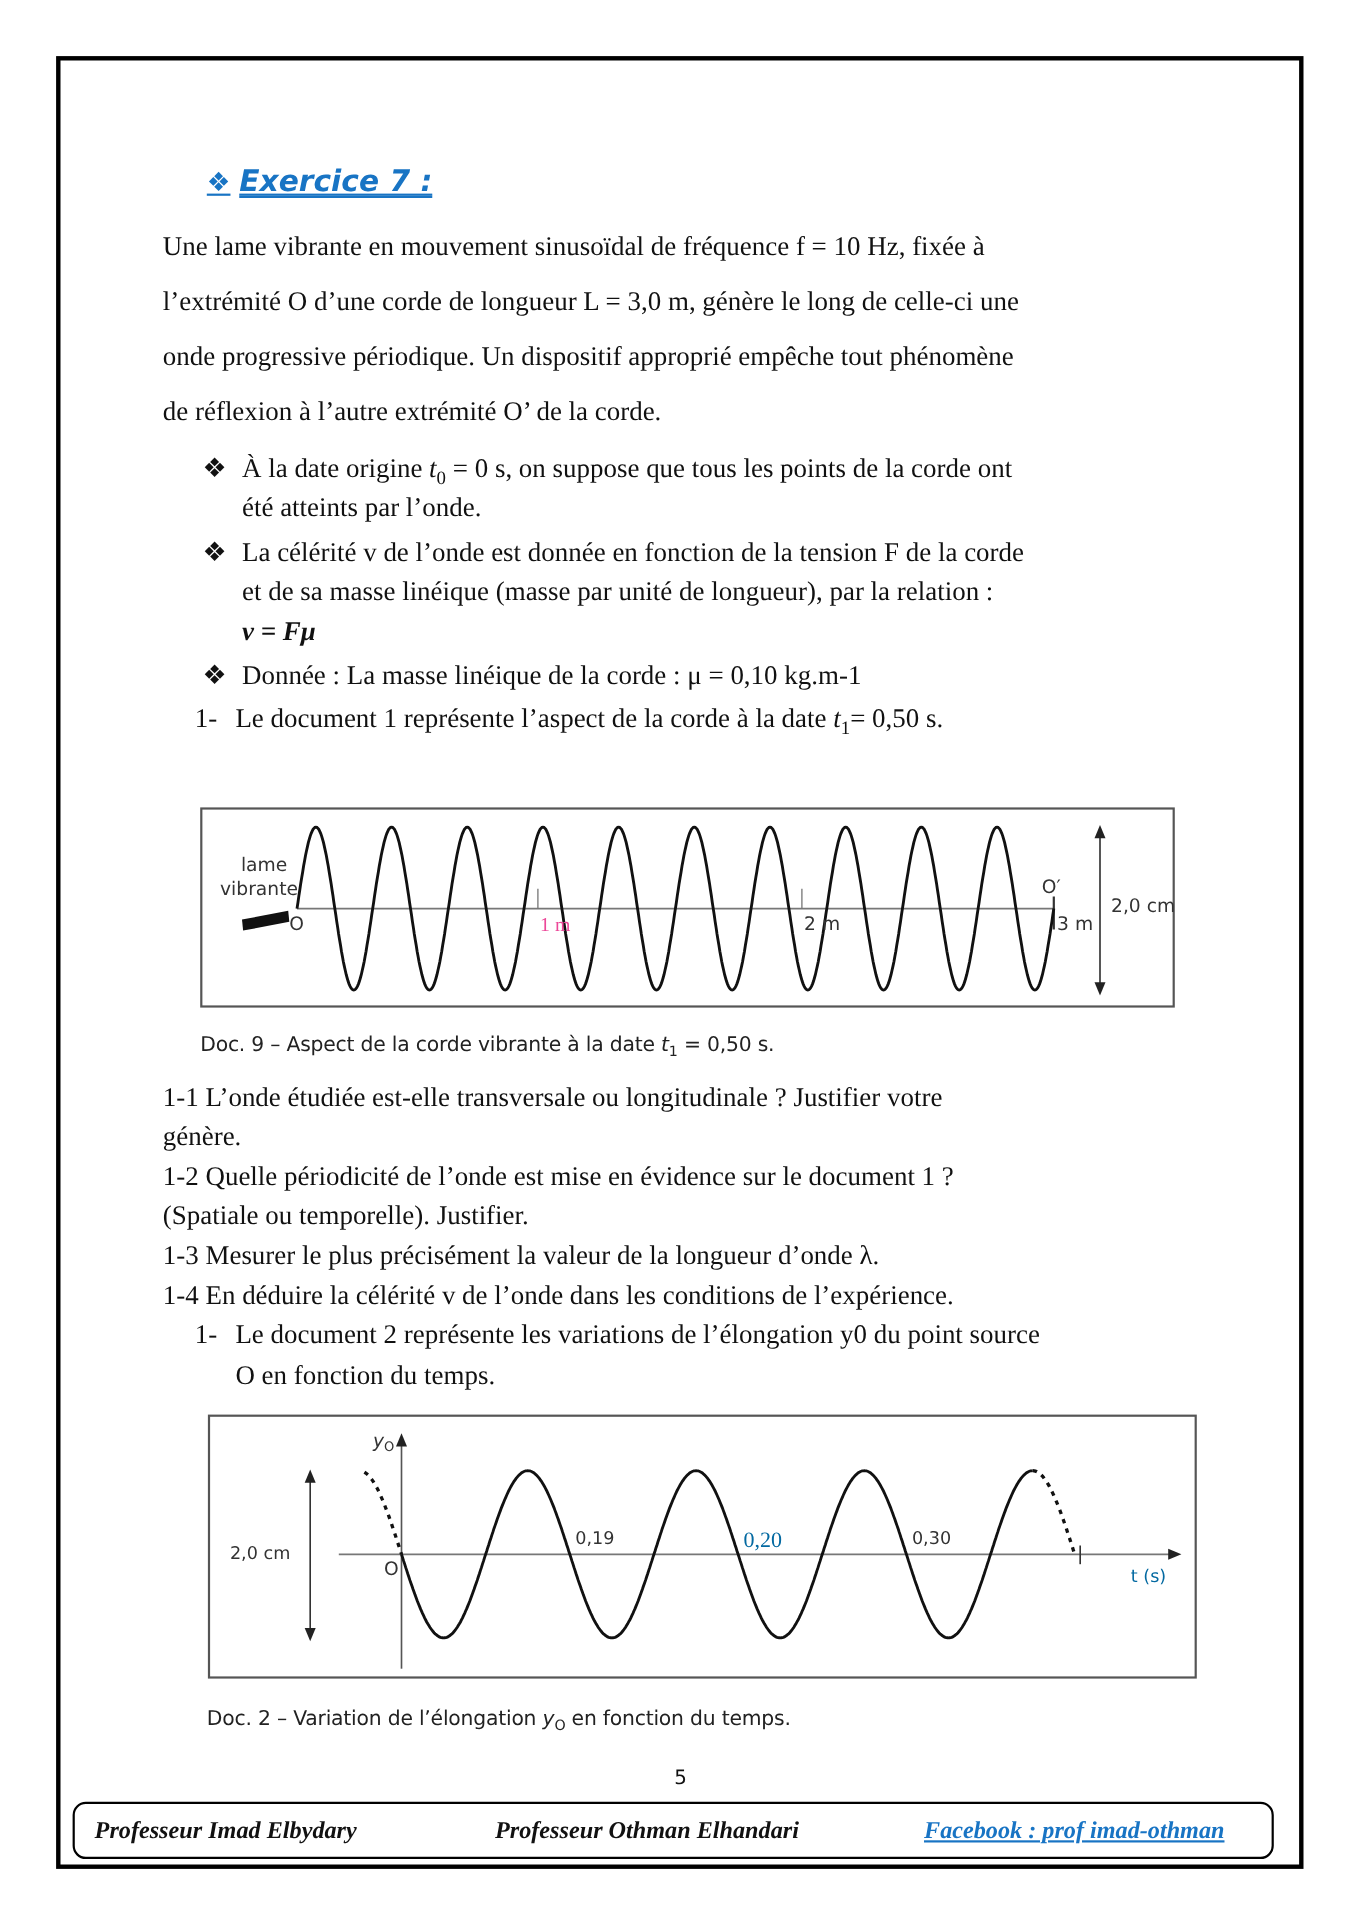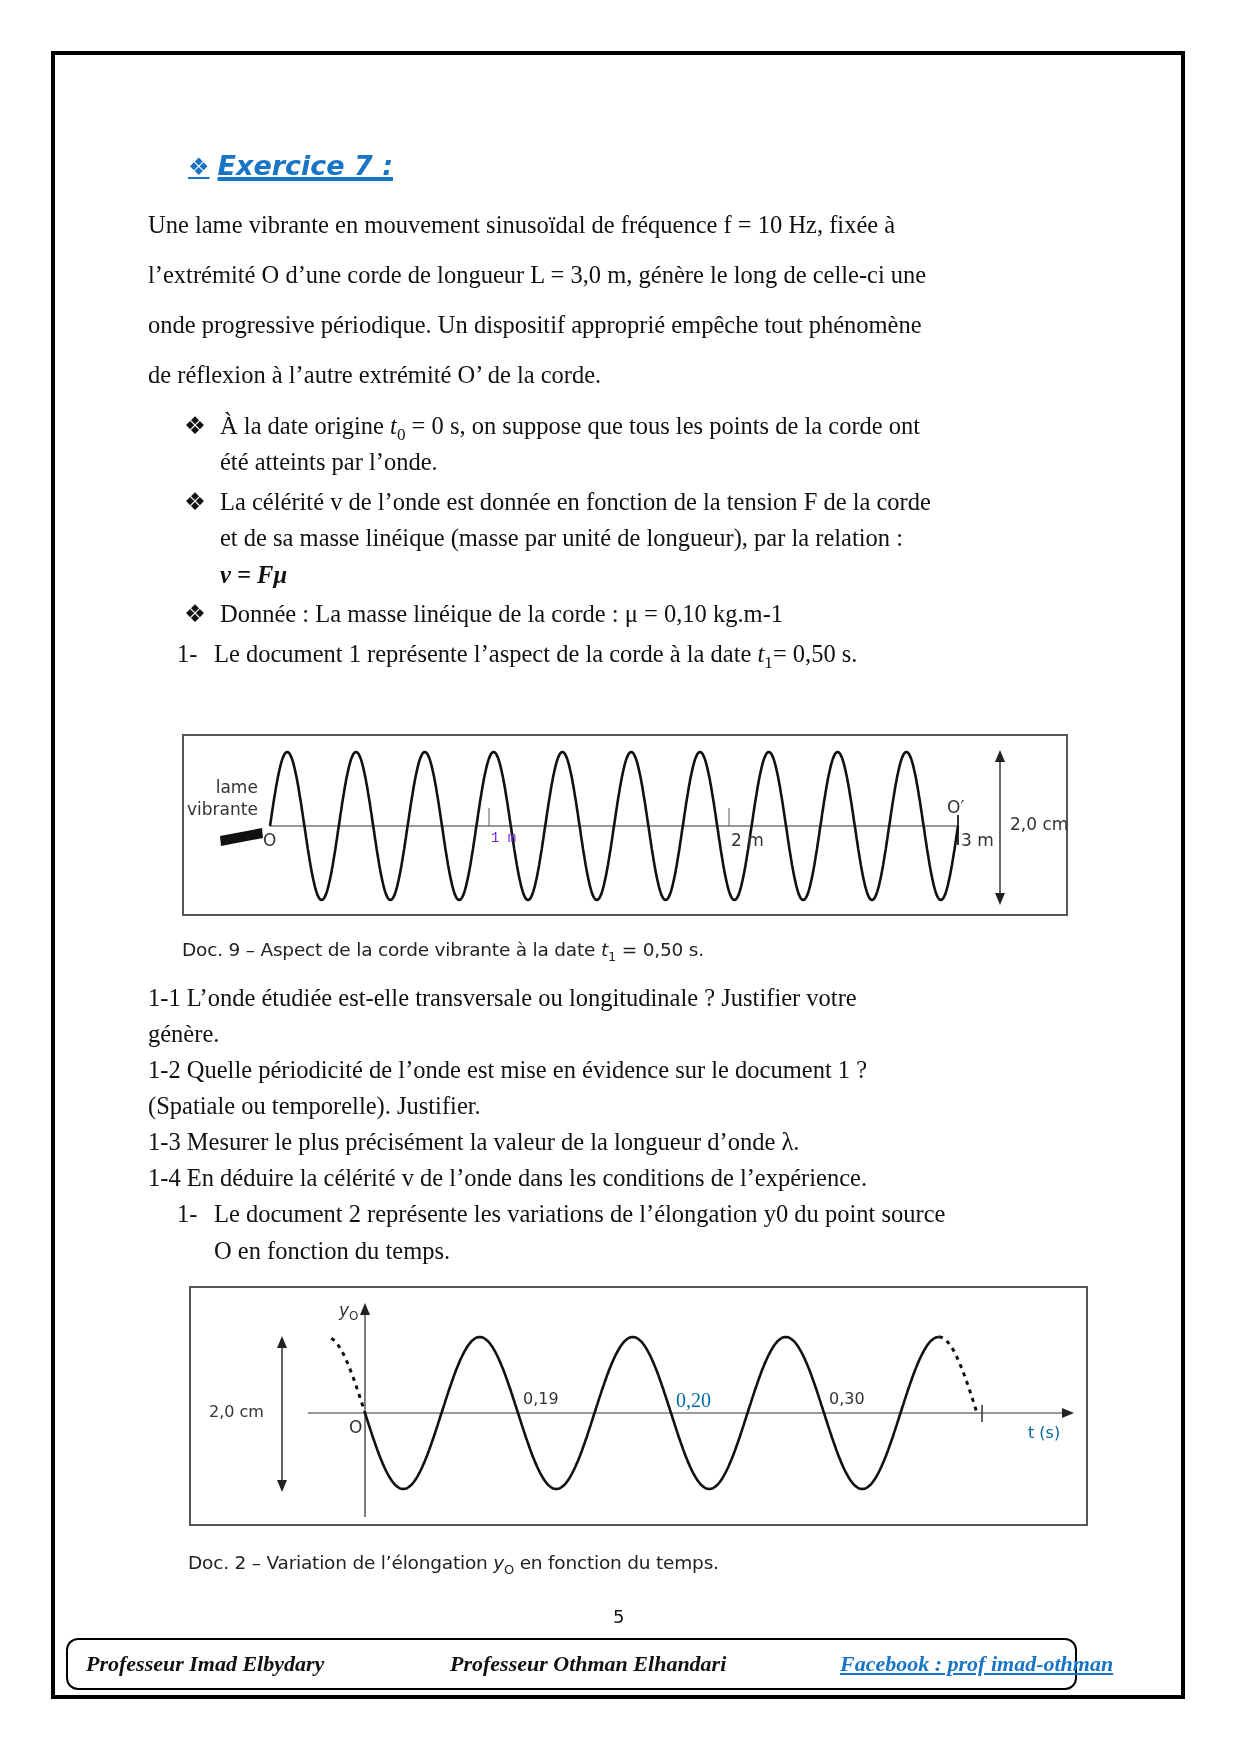--- a/index.html
+++ b/index.html
@@ -10,21 +10,21 @@
   .heading .lbl{text-decoration:underline;text-decoration-thickness:2px;text-underline-offset:4px;margin-left:8px;}
   .heading .diamond{font-style:normal;font-size:24px;}
   .para{font-size:24.5px;left:148px;}
   .bul{font-size:24.5px;}
   .bul .sym{display:inline-block;width:36px;}
   sub{font-size:70%;}
   .it{font-style:italic;}
   .cap{font-family:"DejaVu Sans","Liberation Sans",sans-serif;font-size:18.5px;color:#222;letter-spacing:-0.2px;}
   .fig{position:absolute;}
   .figtxt{font-family:"DejaVu Sans","Liberation Sans",sans-serif;font-size:16px;fill:#333;}
-  .footer{position:absolute;left:66px;top:1638px;width:1011px;height:52px;border:2.5px solid #000;border-radius:12px;box-sizing:border-box;}
+  .footer{position:absolute;left:66px;top:1638px;width:1092px;height:52px;border:2.5px solid #000;border-radius:12px;box-sizing:border-box;}
   .ft{position:absolute;top:11px;font-family:"Liberation Serif","DejaVu Serif",serif;font-weight:bold;font-style:italic;font-size:22px;white-space:nowrap;}
   .ft.link{color:#1874c4;text-decoration:underline;text-align:center;}
   .pagenum{font-family:"DejaVu Sans","Liberation Sans",sans-serif;font-size:18px;left:613px;top:1606px;}
 </style>
 </head>
 <body>
 
 <div class="frame"></div>
 
 <div class="abs heading">
@@ -60,26 +60,26 @@
   <line x1="270" y1="826" x2="958" y2="826" stroke="#777" stroke-width="1.5"></line>
   <line x1="489" y1="808" x2="489" y2="826" stroke="#777" stroke-width="1.2"></line>
   <line x1="729" y1="808" x2="729" y2="826" stroke="#777" stroke-width="1.2"></line>
   <line x1="958" y1="815" x2="958" y2="845" stroke="#333" stroke-width="2"></line>
   <polygon points="220,836 262,828 263,838 221,846" fill="#111"></polygon>
   <path id="doc1-wave" d="M270.0,826.0L270.9,820.2L271.7,814.4L272.6,808.7L273.4,803.1L274.3,797.7L275.2,792.4L276.0,787.3L276.9,782.5L277.7,777.9L278.6,773.7L279.5,769.7L280.3,766.1L281.2,762.9L282.0,760.1L282.9,757.6L283.8,755.6L284.6,754.0L285.5,752.9L286.3,752.2L287.2,752.0L288.1,752.2L288.9,752.9L289.8,754.0L290.6,755.6L291.5,757.6L292.4,760.1L293.2,762.9L294.1,766.1L294.9,769.7L295.8,773.7L296.7,777.9L297.5,782.5L298.4,787.3L299.2,792.4L300.1,797.7L301.0,803.1L301.8,808.7L302.7,814.4L303.5,820.2L304.4,826.0L305.3,831.8L306.1,837.6L307.0,843.3L307.8,848.9L308.7,854.3L309.6,859.6L310.4,864.7L311.3,869.5L312.1,874.1L313.0,878.3L313.9,882.3L314.7,885.9L315.6,889.1L316.4,891.9L317.3,894.4L318.2,896.4L319.0,898.0L319.9,899.1L320.7,899.8L321.6,900.0L322.5,899.8L323.3,899.1L324.2,898.0L325.0,896.4L325.9,894.4L326.8,891.9L327.6,889.1L328.5,885.9L329.3,882.3L330.2,878.3L331.1,874.1L331.9,869.5L332.8,864.7L333.6,859.6L334.5,854.3L335.4,848.9L336.2,843.3L337.1,837.6L337.9,831.8L338.8,826.0L339.7,820.2L340.5,814.4L341.4,808.7L342.2,803.1L343.1,797.7L344.0,792.4L344.8,787.3L345.7,782.5L346.5,777.9L347.4,773.7L348.3,769.7L349.1,766.1L350.0,762.9L350.8,760.1L351.7,757.6L352.6,755.6L353.4,754.0L354.3,752.9L355.1,752.2L356.0,752.0L356.9,752.2L357.7,752.9L358.6,754.0L359.4,755.6L360.3,757.6L361.2,760.1L362.0,762.9L362.9,766.1L363.7,769.7L364.6,773.7L365.5,777.9L366.3,782.5L367.2,787.3L368.0,792.4L368.9,797.7L369.8,803.1L370.6,808.7L371.5,814.4L372.3,820.2L373.2,826.0L374.1,831.8L374.9,837.6L375.8,843.3L376.6,848.9L377.5,854.3L378.4,859.6L379.2,864.7L380.1,869.5L380.9,874.1L381.8,878.3L382.7,882.3L383.5,885.9L384.4,889.1L385.2,891.9L386.1,894.4L387.0,896.4L387.8,898.0L388.7,899.1L389.5,899.8L390.4,900.0L391.3,899.8L392.1,899.1L393.0,898.0L393.8,896.4L394.7,894.4L395.6,891.9L396.4,889.1L397.3,885.9L398.1,882.3L399.0,878.3L399.9,874.1L400.7,869.5L401.6,864.7L402.4,859.6L403.3,854.3L404.2,848.9L405.0,843.3L405.9,837.6L406.7,831.8L407.6,826.0L408.5,820.2L409.3,814.4L410.2,808.7L411.0,803.1L411.9,797.7L412.8,792.4L413.6,787.3L414.5,782.5L415.3,777.9L416.2,773.7L417.1,769.7L417.9,766.1L418.8,762.9L419.6,760.1L420.5,757.6L421.4,755.6L422.2,754.0L423.1,752.9L423.9,752.2L424.8,752.0L425.7,752.2L426.5,752.9L427.4,754.0L428.2,755.6L429.1,757.6L430.0,760.1L430.8,762.9L431.7,766.1L432.5,769.7L433.4,773.7L434.3,777.9L435.1,782.5L436.0,787.3L436.8,792.4L437.7,797.7L438.6,803.1L439.4,808.7L440.3,814.4L441.1,820.2L442.0,826.0L442.9,831.8L443.7,837.6L444.6,843.3L445.4,848.9L446.3,854.3L447.2,859.6L448.0,864.7L448.9,869.5L449.7,874.1L450.6,878.3L451.5,882.3L452.3,885.9L453.2,889.1L454.0,891.9L454.9,894.4L455.8,896.4L456.6,898.0L457.5,899.1L458.3,899.8L459.2,900.0L460.1,899.8L460.9,899.1L461.8,898.0L462.6,896.4L463.5,894.4L464.4,891.9L465.2,889.1L466.1,885.9L466.9,882.3L467.8,878.3L468.7,874.1L469.5,869.5L470.4,864.7L471.2,859.6L472.1,854.3L473.0,848.9L473.8,843.3L474.7,837.6L475.5,831.8L476.4,826.0L477.3,820.2L478.1,814.4L479.0,808.7L479.8,803.1L480.7,797.7L481.6,792.4L482.4,787.3L483.3,782.5L484.1,777.9L485.0,773.7L485.9,769.7L486.7,766.1L487.6,762.9L488.4,760.1L489.3,757.6L490.2,755.6L491.0,754.0L491.9,752.9L492.7,752.2L493.6,752.0L494.5,752.2L495.3,752.9L496.2,754.0L497.0,755.6L497.9,757.6L498.8,760.1L499.6,762.9L500.5,766.1L501.3,769.7L502.2,773.7L503.1,777.9L503.9,782.5L504.8,787.3L505.6,792.4L506.5,797.7L507.4,803.1L508.2,808.7L509.1,814.4L509.9,820.2L510.8,826.0L511.7,831.8L512.5,837.6L513.4,843.3L514.2,848.9L515.1,854.3L516.0,859.6L516.8,864.7L517.7,869.5L518.5,874.1L519.4,878.3L520.3,882.3L521.1,885.9L522.0,889.1L522.8,891.9L523.7,894.4L524.6,896.4L525.4,898.0L526.3,899.1L527.1,899.8L528.0,900.0L528.9,899.8L529.7,899.1L530.6,898.0L531.4,896.4L532.3,894.4L533.2,891.9L534.0,889.1L534.9,885.9L535.7,882.3L536.6,878.3L537.5,874.1L538.3,869.5L539.2,864.7L540.0,859.6L540.9,854.3L541.8,848.9L542.6,843.3L543.5,837.6L544.3,831.8L545.2,826.0L546.1,820.2L546.9,814.4L547.8,808.7L548.6,803.1L549.5,797.7L550.4,792.4L551.2,787.3L552.1,782.5L552.9,777.9L553.8,773.7L554.7,769.7L555.5,766.1L556.4,762.9L557.2,760.1L558.1,757.6L559.0,755.6L559.8,754.0L560.7,752.9L561.5,752.2L562.4,752.0L563.3,752.2L564.1,752.9L565.0,754.0L565.8,755.6L566.7,757.6L567.6,760.1L568.4,762.9L569.3,766.1L570.1,769.7L571.0,773.7L571.9,777.9L572.7,782.5L573.6,787.3L574.4,792.4L575.3,797.7L576.2,803.1L577.0,808.7L577.9,814.4L578.7,820.2L579.6,826.0L580.5,831.8L581.3,837.6L582.2,843.3L583.0,848.9L583.9,854.3L584.8,859.6L585.6,864.7L586.5,869.5L587.3,874.1L588.2,878.3L589.1,882.3L589.9,885.9L590.8,889.1L591.6,891.9L592.5,894.4L593.4,896.4L594.2,898.0L595.1,899.1L595.9,899.8L596.8,900.0L597.7,899.8L598.5,899.1L599.4,898.0L600.2,896.4L601.1,894.4L602.0,891.9L602.8,889.1L603.7,885.9L604.5,882.3L605.4,878.3L606.3,874.1L607.1,869.5L608.0,864.7L608.8,859.6L609.7,854.3L610.6,848.9L611.4,843.3L612.3,837.6L613.1,831.8L614.0,826.0L614.9,820.2L615.7,814.4L616.6,808.7L617.4,803.1L618.3,797.7L619.2,792.4L620.0,787.3L620.9,782.5L621.7,777.9L622.6,773.7L623.5,769.7L624.3,766.1L625.2,762.9L626.0,760.1L626.9,757.6L627.8,755.6L628.6,754.0L629.5,752.9L630.3,752.2L631.2,752.0L632.1,752.2L632.9,752.9L633.8,754.0L634.6,755.6L635.5,757.6L636.4,760.1L637.2,762.9L638.1,766.1L638.9,769.7L639.8,773.7L640.7,777.9L641.5,782.5L642.4,787.3L643.2,792.4L644.1,797.7L645.0,803.1L645.8,808.7L646.7,814.4L647.5,820.2L648.4,826.0L649.3,831.8L650.1,837.6L651.0,843.3L651.8,848.9L652.7,854.3L653.6,859.6L654.4,864.7L655.3,869.5L656.1,874.1L657.0,878.3L657.9,882.3L658.7,885.9L659.6,889.1L660.4,891.9L661.3,894.4L662.2,896.4L663.0,898.0L663.9,899.1L664.7,899.8L665.6,900.0L666.5,899.8L667.3,899.1L668.2,898.0L669.0,896.4L669.9,894.4L670.8,891.9L671.6,889.1L672.5,885.9L673.3,882.3L674.2,878.3L675.1,874.1L675.9,869.5L676.8,864.7L677.6,859.6L678.5,854.3L679.4,848.9L680.2,843.3L681.1,837.6L681.9,831.8L682.8,826.0L683.7,820.2L684.5,814.4L685.4,808.7L686.2,803.1L687.1,797.7L688.0,792.4L688.8,787.3L689.7,782.5L690.5,777.9L691.4,773.7L692.3,769.7L693.1,766.1L694.0,762.9L694.8,760.1L695.7,757.6L696.6,755.6L697.4,754.0L698.3,752.9L699.1,752.2L700.0,752.0L700.9,752.2L701.7,752.9L702.6,754.0L703.4,755.6L704.3,757.6L705.2,760.1L706.0,762.9L706.9,766.1L707.7,769.7L708.6,773.7L709.5,777.9L710.3,782.5L711.2,787.3L712.0,792.4L712.9,797.7L713.8,803.1L714.6,808.7L715.5,814.4L716.3,820.2L717.2,826.0L718.1,831.8L718.9,837.6L719.8,843.3L720.6,848.9L721.5,854.3L722.4,859.6L723.2,864.7L724.1,869.5L724.9,874.1L725.8,878.3L726.7,882.3L727.5,885.9L728.4,889.1L729.2,891.9L730.1,894.4L731.0,896.4L731.8,898.0L732.7,899.1L733.5,899.8L734.4,900.0L735.3,899.8L736.1,899.1L737.0,898.0L737.8,896.4L738.7,894.4L739.6,891.9L740.4,889.1L741.3,885.9L742.1,882.3L743.0,878.3L743.9,874.1L744.7,869.5L745.6,864.7L746.4,859.6L747.3,854.3L748.2,848.9L749.0,843.3L749.9,837.6L750.7,831.8L751.6,826.0L752.5,820.2L753.3,814.4L754.2,808.7L755.0,803.1L755.9,797.7L756.8,792.4L757.6,787.3L758.5,782.5L759.3,777.9L760.2,773.7L761.1,769.7L761.9,766.1L762.8,762.9L763.6,760.1L764.5,757.6L765.4,755.6L766.2,754.0L767.1,752.9L767.9,752.2L768.8,752.0L769.7,752.2L770.5,752.9L771.4,754.0L772.2,755.6L773.1,757.6L774.0,760.1L774.8,762.9L775.7,766.1L776.5,769.7L777.4,773.7L778.3,777.9L779.1,782.5L780.0,787.3L780.8,792.4L781.7,797.7L782.6,803.1L783.4,808.7L784.3,814.4L785.1,820.2L786.0,826.0L786.9,831.8L787.7,837.6L788.6,843.3L789.4,848.9L790.3,854.3L791.2,859.6L792.0,864.7L792.9,869.5L793.7,874.1L794.6,878.3L795.5,882.3L796.3,885.9L797.2,889.1L798.0,891.9L798.9,894.4L799.8,896.4L800.6,898.0L801.5,899.1L802.3,899.8L803.2,900.0L804.1,899.8L804.9,899.1L805.8,898.0L806.6,896.4L807.5,894.4L808.4,891.9L809.2,889.1L810.1,885.9L810.9,882.3L811.8,878.3L812.7,874.1L813.5,869.5L814.4,864.7L815.2,859.6L816.1,854.3L817.0,848.9L817.8,843.3L818.7,837.6L819.5,831.8L820.4,826.0L821.3,820.2L822.1,814.4L823.0,808.7L823.8,803.1L824.7,797.7L825.6,792.4L826.4,787.3L827.3,782.5L828.1,777.9L829.0,773.7L829.9,769.7L830.7,766.1L831.6,762.9L832.4,760.1L833.3,757.6L834.2,755.6L835.0,754.0L835.9,752.9L836.7,752.2L837.6,752.0L838.5,752.2L839.3,752.9L840.2,754.0L841.0,755.6L841.9,757.6L842.8,760.1L843.6,762.9L844.5,766.1L845.3,769.7L846.2,773.7L847.1,777.9L847.9,782.5L848.8,787.3L849.6,792.4L850.5,797.7L851.4,803.1L852.2,808.7L853.1,814.4L853.9,820.2L854.8,826.0L855.7,831.8L856.5,837.6L857.4,843.3L858.2,848.9L859.1,854.3L860.0,859.6L860.8,864.7L861.7,869.5L862.5,874.1L863.4,878.3L864.3,882.3L865.1,885.9L866.0,889.1L866.8,891.9L867.7,894.4L868.6,896.4L869.4,898.0L870.3,899.1L871.1,899.8L872.0,900.0L872.9,899.8L873.7,899.1L874.6,898.0L875.4,896.4L876.3,894.4L877.2,891.9L878.0,889.1L878.9,885.9L879.7,882.3L880.6,878.3L881.5,874.1L882.3,869.5L883.2,864.7L884.0,859.6L884.9,854.3L885.8,848.9L886.6,843.3L887.5,837.6L888.3,831.8L889.2,826.0L890.1,820.2L890.9,814.4L891.8,808.7L892.6,803.1L893.5,797.7L894.4,792.4L895.2,787.3L896.1,782.5L896.9,777.9L897.8,773.7L898.7,769.7L899.5,766.1L900.4,762.9L901.2,760.1L902.1,757.6L903.0,755.6L903.8,754.0L904.7,752.9L905.5,752.2L906.4,752.0L907.3,752.2L908.1,752.9L909.0,754.0L909.8,755.6L910.7,757.6L911.6,760.1L912.4,762.9L913.3,766.1L914.1,769.7L915.0,773.7L915.9,777.9L916.7,782.5L917.6,787.3L918.4,792.4L919.3,797.7L920.2,803.1L921.0,808.7L921.9,814.4L922.7,820.2L923.6,826.0L924.5,831.8L925.3,837.6L926.2,843.3L927.0,848.9L927.9,854.3L928.8,859.6L929.6,864.7L930.5,869.5L931.3,874.1L932.2,878.3L933.1,882.3L933.9,885.9L934.8,889.1L935.6,891.9L936.5,894.4L937.4,896.4L938.2,898.0L939.1,899.1L939.9,899.8L940.8,900.0L941.7,899.8L942.5,899.1L943.4,898.0L944.2,896.4L945.1,894.4L946.0,891.9L946.8,889.1L947.7,885.9L948.5,882.3L949.4,878.3L950.3,874.1L951.1,869.5L952.0,864.7L952.8,859.6L953.7,854.3L954.6,848.9L955.4,843.3L956.3,837.6L957.1,831.8L958.0,826.0" fill="none" stroke="#111" stroke-width="2.6"></path>
   <line x1="1000" y1="758" x2="1000" y2="897" stroke="#333" stroke-width="1.5"></line>
   <polygon points="1000,750 995,762 1005,762" fill="#222"></polygon>
   <polygon points="1000,905 995,893 1005,893" fill="#222"></polygon>
 </svg>
-<div class="abs figtxt" style="left:206px;top:776px;font-family:'DejaVu Sans',sans-serif;font-size:17px;color:#333;text-align:right;line-height:22px">
+<div class="abs figtxt" style="left:219px;top:776px;font-family:'DejaVu Sans',sans-serif;font-size:17px;color:#333;text-align:left;line-height:22px">
   <div>lame</div>
   <div style="margin-left:-19px">vibrante</div>
 </div>
 <div class="abs" style="left:263px;top:830px;font-family:'DejaVu Sans',sans-serif;font-size:17px;color:#333">O</div>
-<div class="abs" style="left:491px;top:830px;font-family:Liberation Mono, monospace;font-size:14px;color:#6d28d9">1 m</div>
+<div class="abs" style="left:491px;top:830px;font-family:Liberation Serif, serif;font-size:18px;color:#ec4899">1 m</div>
 <div class="abs" style="left:731px;top:830px;font-family:'DejaVu Sans',sans-serif;font-size:17px;color:#333">2 m</div>
 <div class="abs" style="left:961px;top:830px;font-family:'DejaVu Sans',sans-serif;font-size:17px;color:#333">3 m</div>
 <div class="abs" style="left:947px;top:797px;font-family:'DejaVu Sans',sans-serif;font-size:17px;color:#333">O′</div>
 <div class="abs" style="left:1010px;top:814px;font-family:'DejaVu Sans',sans-serif;font-size:17px;color:#333">2,0 cm</div>
 
 <div class="abs cap" style="left:182px;top:939px">
   <span>Doc. 9 – Aspect de la corde vibrante à la date </span><span class="it">t</span><sub>1</sub><span> = 0,50 s.</span>
 </div>
 
 <div class="abs para" style="top:984px">1-1 L’onde étudiée est-elle transversale ou longitudinale ? Justifier votre</div>

